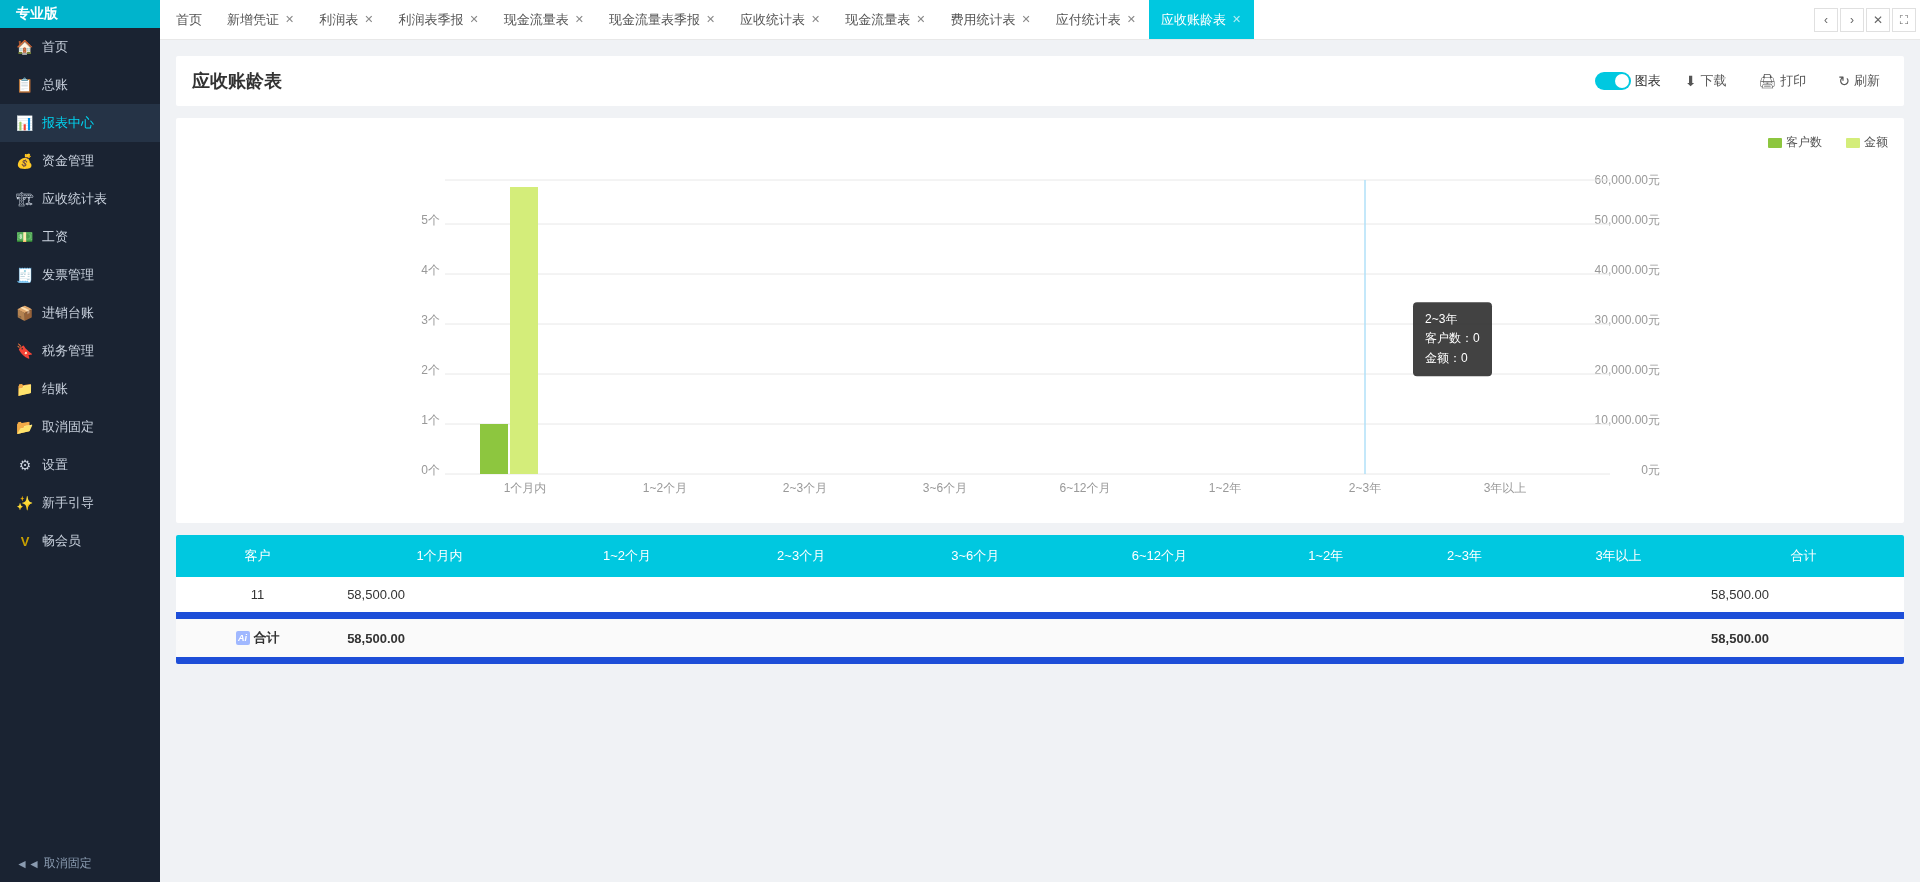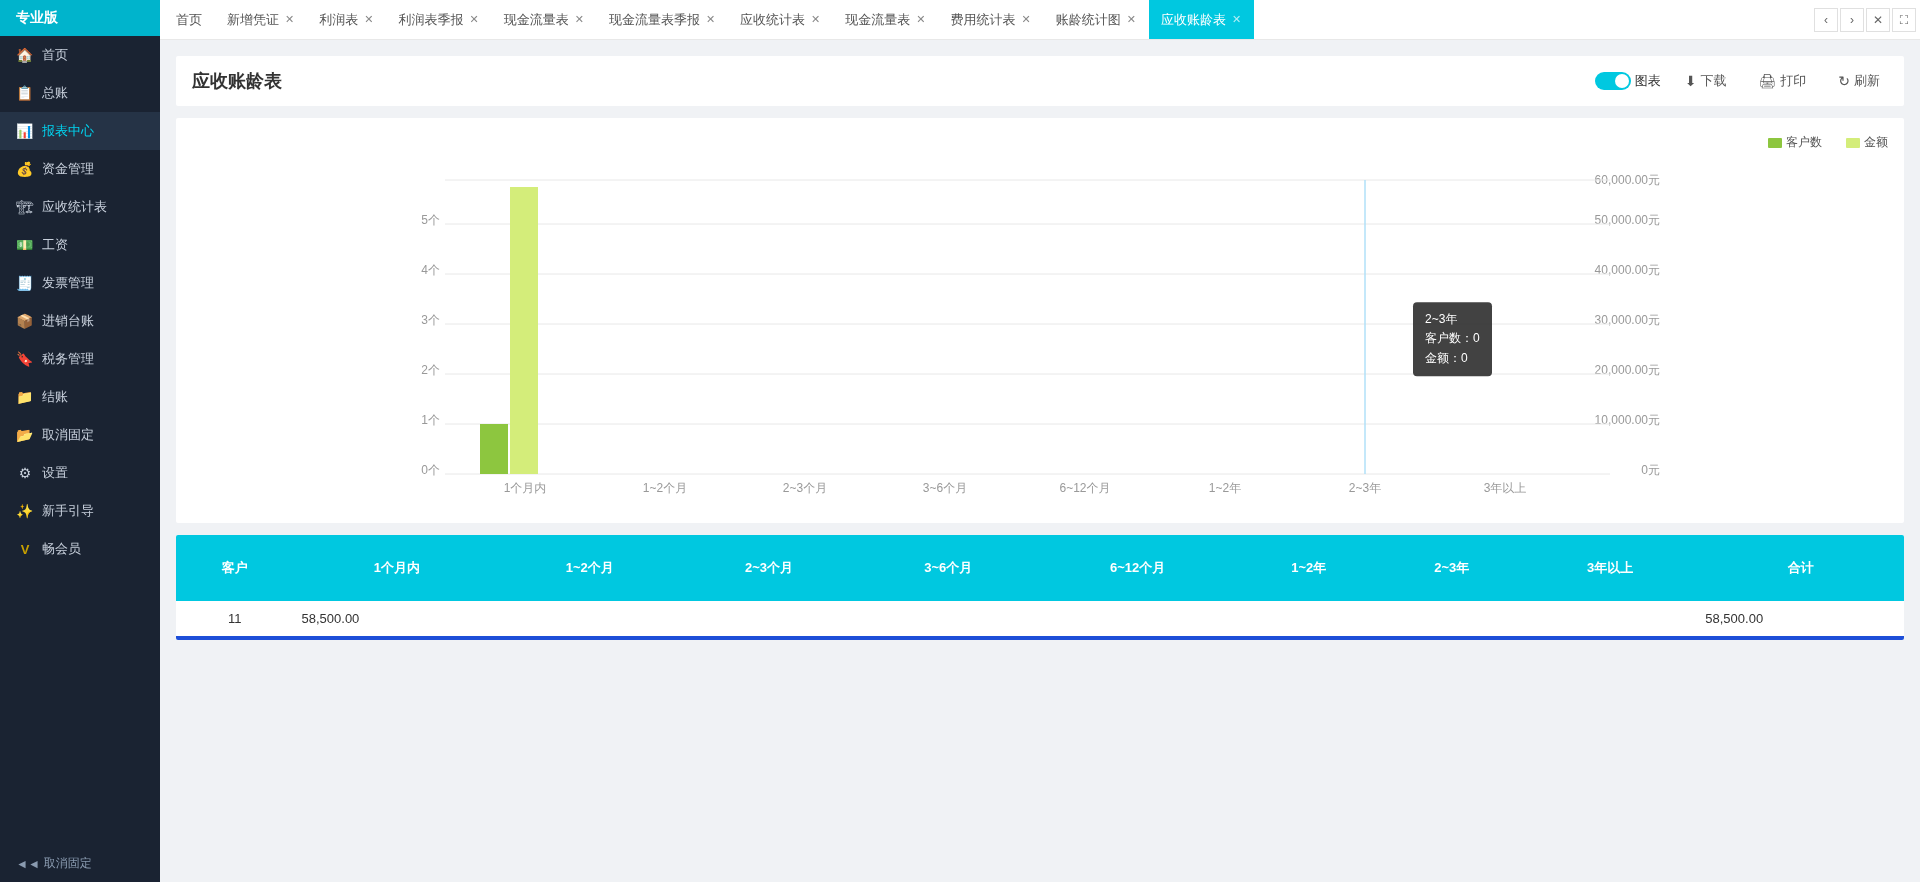--- a/index.html
+++ b/index.html
@@ -10,21 +10,21 @@
       width: 160px;
       min-width: 160px;
       background: #1a2332;
       color: #c8d0dc;
       display: flex;
       flex-direction: column;
       height: 100%;
     }
     .sidebar-logo {
       background: #00b4cc;
-      height: 36px;
+      height: 28px;
       display: flex;
       align-items: center;
       padding: 0 16px;
       font-size: 14px;
       font-weight: bold;
       color: white;
     }
     .sidebar-item {
       display: flex;
       align-items: center;
@@ -232,28 +232,28 @@
     }
     .data-table table {
       width: 100%;
       border-collapse: collapse;
     }
     .data-table thead tr {
       background: #00c8e0;
       color: white;
     }
     .data-table thead th {
-      padding: 24px 8px;
+      padding: 12px 8px;
       text-align: center;
-      font-weight: 700;
+      font-weight: 400;
       font-size: 13px;
     }
     .data-table thead th:first-child { text-align: center; }
     .data-table tbody tr {
-      border-bottom: 4px solid #1d4ed8;
+      border-bottom: 7px solid #1d4ed8;
     }
     .data-table tbody td {
       padding: 10px 8px;
       font-size: 13px;
       color: #333;
     }
     .data-table tbody td:first-child { text-align: center; }
     .data-table .total-row {
       background: #fafafa;
       font-weight: bold;
@@ -383,21 +383,21 @@
     </div>
     <div class="tab-item">
       <span>现金流量表</span>
       <span class="tab-close">✕</span>
     </div>
     <div class="tab-item">
       <span>费用统计表</span>
       <span class="tab-close">✕</span>
     </div>
     <div class="tab-item">
-      <span>账龄统计图</span>
+      <span>应付统计表</span>
       <span class="tab-close">✕</span>
     </div>
     <div class="tab-item active">
       <span>应收账龄表</span>
       <span class="tab-close">✕</span>
     </div>
 
     <div class="tab-nav-btns">
       <div class="tab-nav-btn">‹</div>
       <div class="tab-nav-btn">›</div>
@@ -517,18 +517,35 @@
             <td>58,500.00</td>
             <td></td>
             <td></td>
             <td></td>
             <td></td>
             <td></td>
             <td></td>
             <td></td>
             <td>58,500.00</td>
           </tr>
+          <tr class="total-row">
+            <td>
+              <div class="total-label">
+                <span class="total-icon" style="font-style:italic; background:#a0b8ff; font-size:9px; padding:1px 3px; border-radius:2px; color:white;">Ai</span>
+                <span>合计</span>
+              </div>
+            </td>
+            <td><strong>58,500.00</strong></td>
+            <td></td>
+            <td></td>
+            <td></td>
+            <td></td>
+            <td></td>
+            <td></td>
+            <td></td>
+            <td><strong>58,500.00</strong></td>
+          </tr>
         </tbody>
       </table>
     </div>
 
   </div>
 </div>
 
 </body></html>

